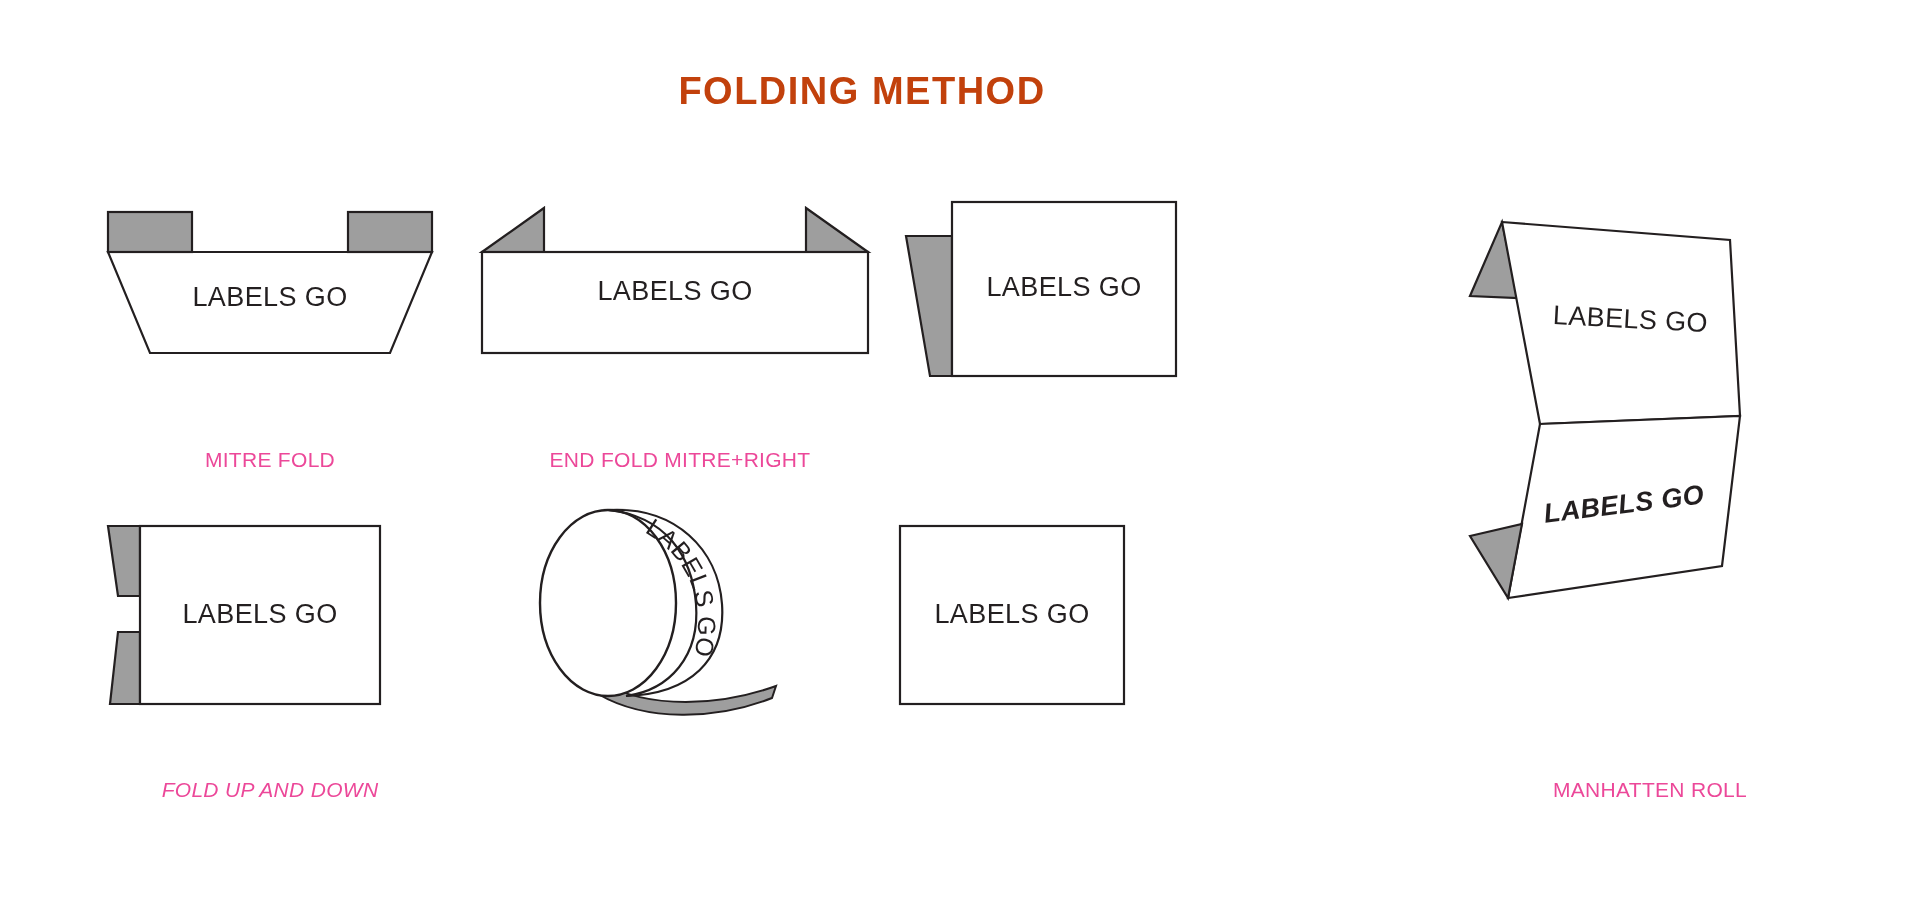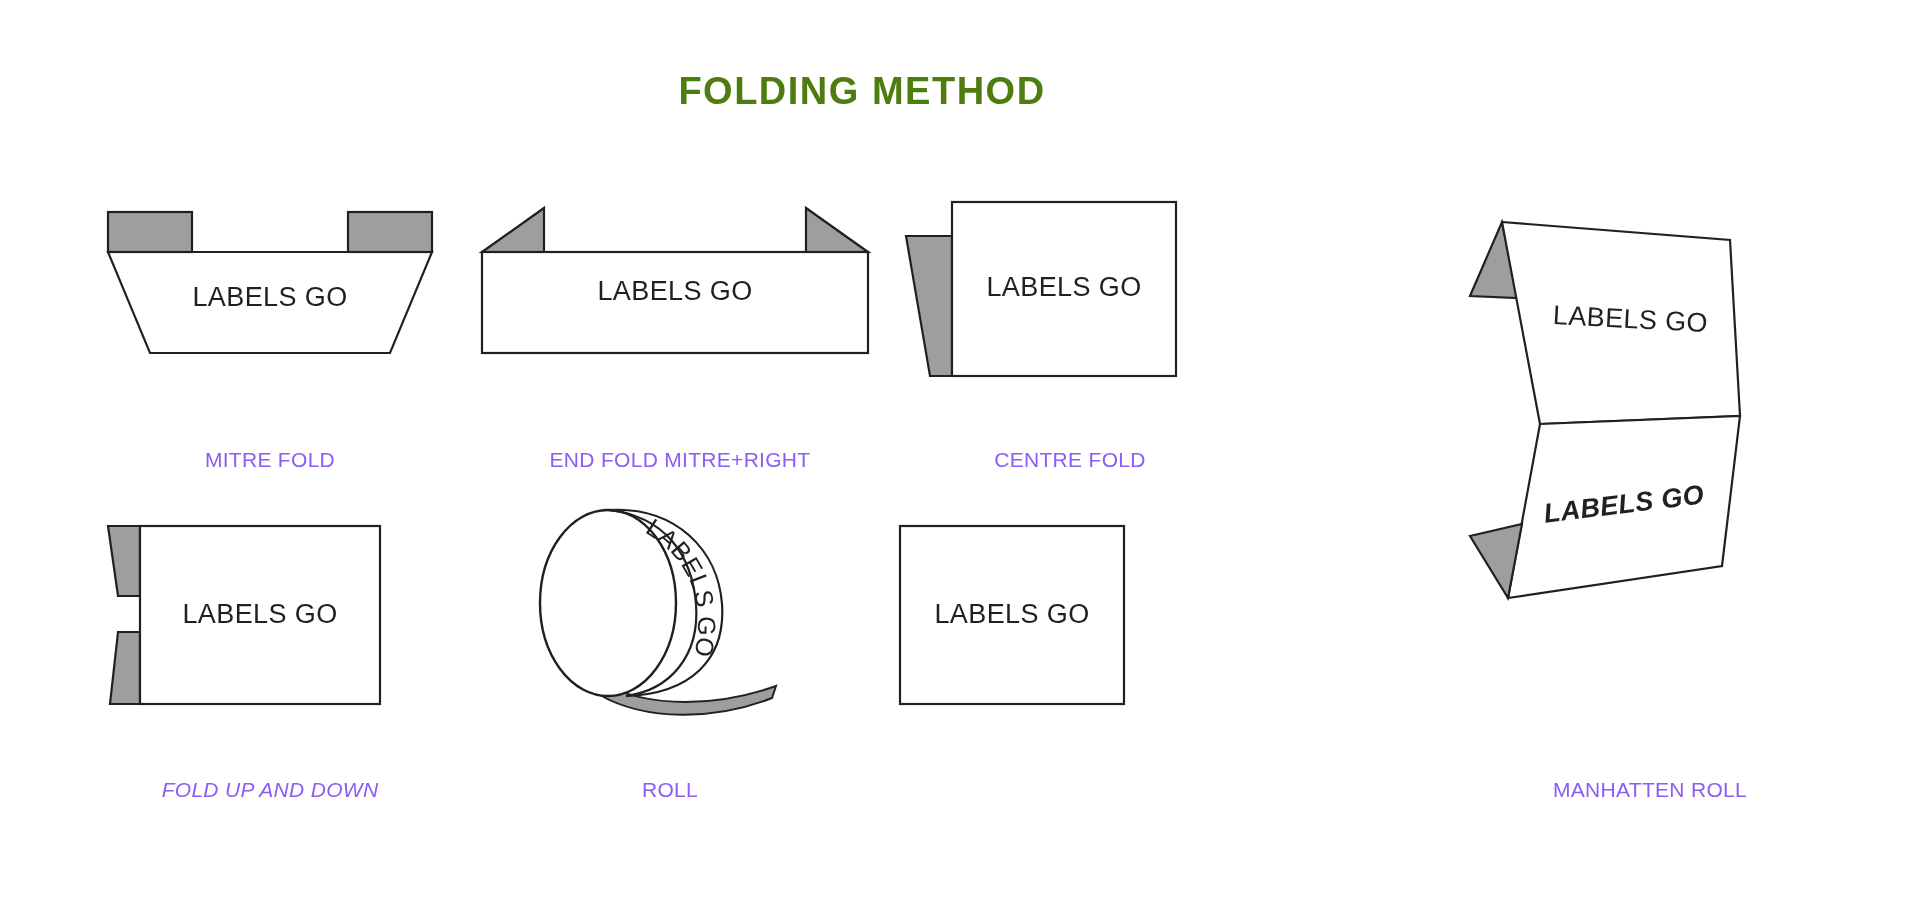--- a/index.html
+++ b/index.html
@@ -17,21 +17,21 @@
   }
   #page-title {
     position: absolute;
     top: 70px;
     left: 0;
     width: 1724px;
     text-align: center;
     font-size: 38px;
     font-weight: 600;
     letter-spacing: 1.5px;
-    color: #4d7c0f;
+    color: #c2410c;
   }
   .diagram-grid {
     position: absolute;
     top: 8px;
     left: 0;
     width: 1920px;
     height: 644px;
   }
   .cell {
     position: absolute;
@@ -39,21 +39,21 @@
   .cell svg {
     display: block;
     overflow: visible;
   }
   .caption {
     position: absolute;
     width: 100%;
     text-align: center;
     font-size: 21px;
     letter-spacing: 0.3px;
-    color: #8b5cf6;
+    color: #ec4899;
     white-space: nowrap;
   }
   .lbl-text {
     font-family: "Liberation Sans", sans-serif;
     font-size: 27px;
     fill: #231f20;
     letter-spacing: 0.4px;
   }
   .lbl-text-sm {
     font-family: "Liberation Sans", sans-serif;
@@ -125,21 +125,20 @@
 
   <div class="cell" id="cell-centre">
     <svg width="360" height="260" viewBox="0 0 360 260">
 
       <path class="flap" d="M 16 48 L 62 48 L 62 188 L 40 188 Z"></path>
 
       <rect class="sheet" x="62" y="14" width="224" height="174"></rect>
       <text class="lbl-text" x="174" y="108" text-anchor="middle">LABELS GO</text>
     </svg>
   </div>
-  <div class="caption" id="cap-centre">CENTRE FOLD</div>
 
   <div class="cell" id="cell-manhatten">
     <svg width="420" height="480" viewBox="0 0 420 480">
 
       <path class="flap" d="M 30 78 L 62 4 L 78 80 Z"></path>
 
       <path class="sheet" d="M 62 4 L 290 22 L 300 198 L 100 206 Z"></path>
 
       <path class="sheet" d="M 100 206 L 300 198 L 282 348 L 68 380 Z"></path>
 
@@ -175,21 +174,20 @@
       <ellipse class="rollring" cx="128" cy="105" rx="68" ry="93"></ellipse>
 
       <path class="thinline" d="M 128 12 C 186 18 212 58 216 106 C 220 158 190 192 146 198"></path>
 
       <path id="roll-text-arc" d="M 152 28 C 206 52 228 100 214 158 C 206 186 190 196 168 202" fill="none"></path>
       <text class="lbl-text-sm">
         <textPath href="#roll-text-arc" startOffset="6%">LABELS GO</textPath>
       </text>
     </svg>
   </div>
-  <div class="caption" id="cap-roll">ROLL</div>
 
   <div class="cell" id="cell-nofold">
     <svg width="360" height="260" viewBox="0 0 360 260">
       <rect class="sheet" x="10" y="18" width="224" height="178"></rect>
       <text class="lbl-text" x="122" y="115" text-anchor="middle">LABELS GO</text>
     </svg>
   </div>
 
 </div>
 

